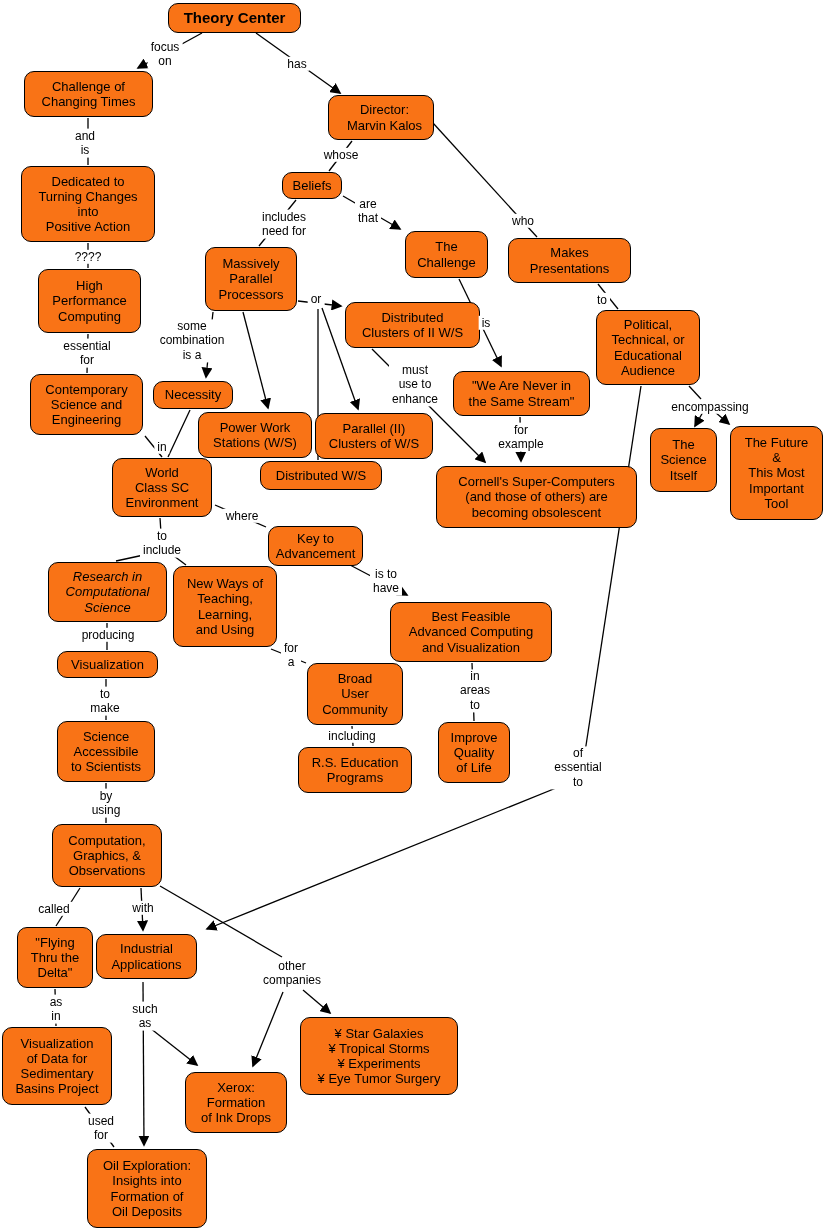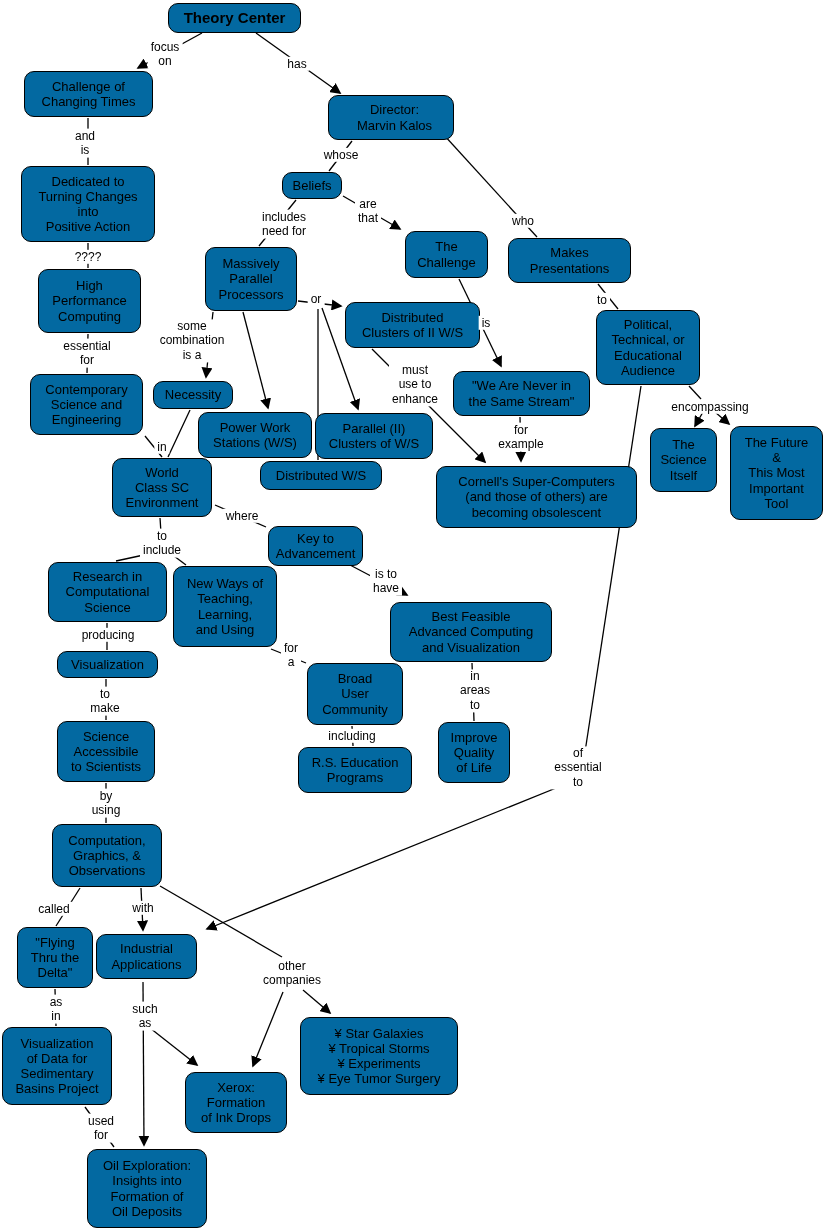--- a/index.html
+++ b/index.html
@@ -23,21 +23,21 @@
     width: 826px;
     height: 1230px;
   }
   #edge-layer line {
     stroke: #000000;
     stroke-width: 1.3;
   }
   .node {
     position: absolute;
     box-sizing: border-box;
-    background: #0369a1;
+    background: #f97316;
     border: 1.6px solid #000000;
     border-radius: 10px;
     display: flex;
     align-items: center;
     justify-content: center;
     text-align: center;
     font-size: 13px;
     line-height: 1.16;
     white-space: pre-line;
     padding: 1px 2px;
@@ -112,21 +112,21 @@
         <line x1="143" y1="982" x2="144" y2="1145" marker-end="url(#arw)"></line>
         <line x1="150" y1="1028" x2="197" y2="1065" marker-end="url(#arw)"></line>
         <line x1="55" y1="989" x2="56" y2="1026"></line>
         <line x1="85" y1="1107" x2="114" y2="1147"></line>
       </g>
   </svg>
   <div id="node-layer">
       <div class="node bold" style="left: 168px; top: 3px; width: 133px; height: 30px;">Theory Center</div>
       <div class="node" style="left: 24px; top: 71px; width: 129px; height: 46px;">Challenge of
 Changing Times</div>
-      <div class="node" style="left: 328px; top: 95px; width: 126px; height: 45px; padding-left: 9px;">Director:
+      <div class="node" style="left: 328px; top: 95px; width: 106px; height: 45px; padding-left: 9px;">Director:
 Marvin Kalos</div>
       <div class="node" style="left: 282px; top: 172px; width: 60px; height: 27px;">Beliefs</div>
       <div class="node" style="left: 21px; top: 166px; width: 134px; height: 76px;">Dedicated to
 Turning Changes
 into
 Positive Action</div>
       <div class="node" style="left: 38px; top: 269px; width: 103px; height: 64px;">High
 Performance
 Computing</div>
       <div class="node" style="left: 205px; top: 247px; width: 92px; height: 64px;">Massively
@@ -162,21 +162,21 @@
 Tool</div>
       <div class="node" style="left: 112px; top: 458px; width: 100px; height: 59px;">World
 Class SC
 Environment</div>
       <div class="node" style="left: 260px; top: 461px; width: 122px; height: 29px;">Distributed W/S</div>
       <div class="node" style="left: 436px; top: 466px; width: 201px; height: 62px;">Cornell's Super-Computers
 (and those of others) are
 becoming obsolescent</div>
       <div class="node" style="left: 268px; top: 526px; width: 95px; height: 40px;">Key to
 Advancement</div>
-      <div class="node" style="left: 48px; top: 562px; width: 119px; height: 60px;">Research in
+      <div class="node" style="left: 48px; top: 562px; width: 119px; height: 60px; font-style: italic;">Research in
 Computational
 Science</div>
       <div class="node" style="left: 173px; top: 566px; width: 104px; height: 81px;">New Ways of
 Teaching,
 Learning,
 and Using</div>
       <div class="node" style="left: 390px; top: 602px; width: 162px; height: 60px;">Best Feasible
 Advanced Computing
 and Visualization</div>
       <div class="node" style="left: 57px; top: 651px; width: 101px; height: 27px;">Visualization</div>

